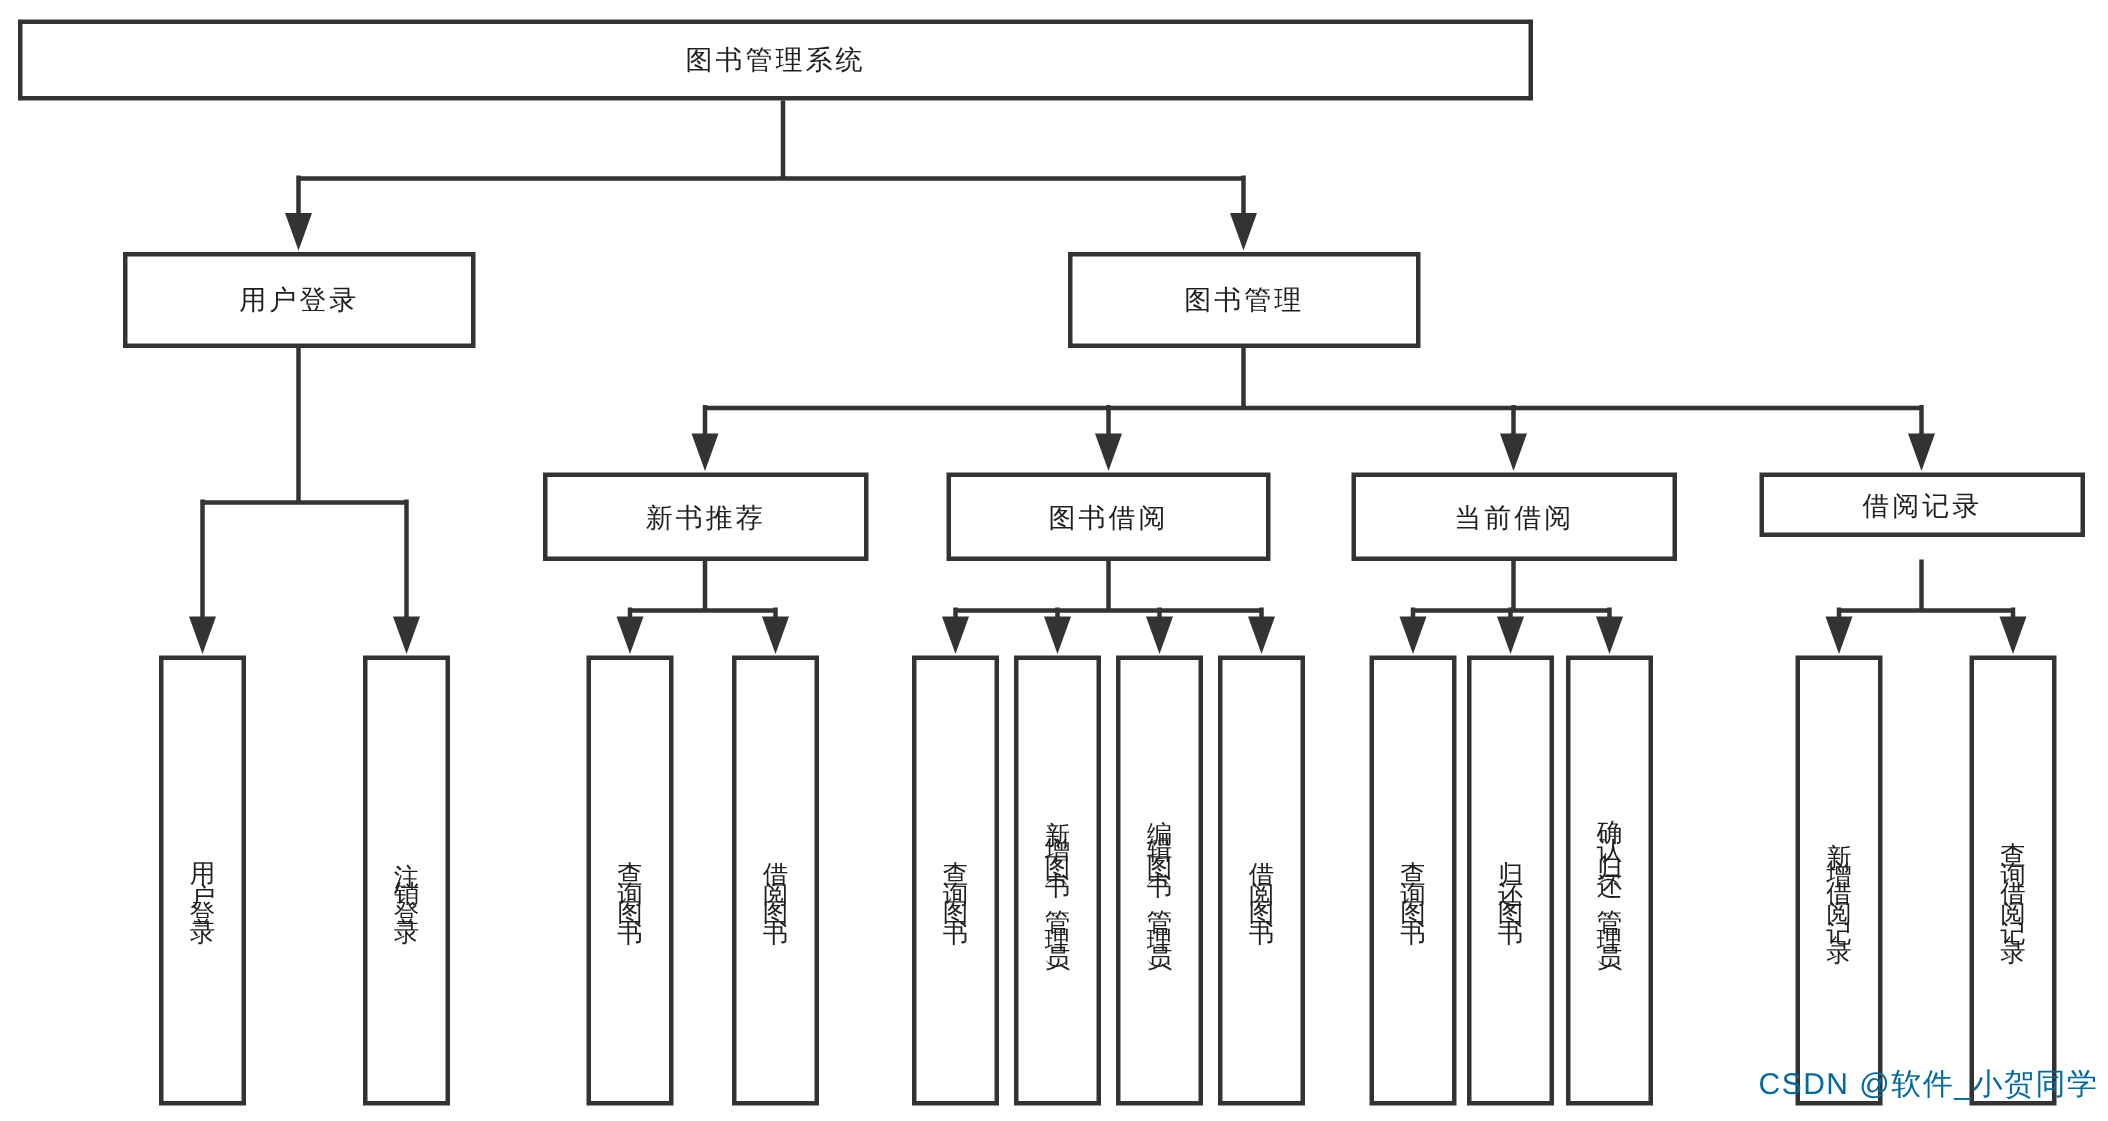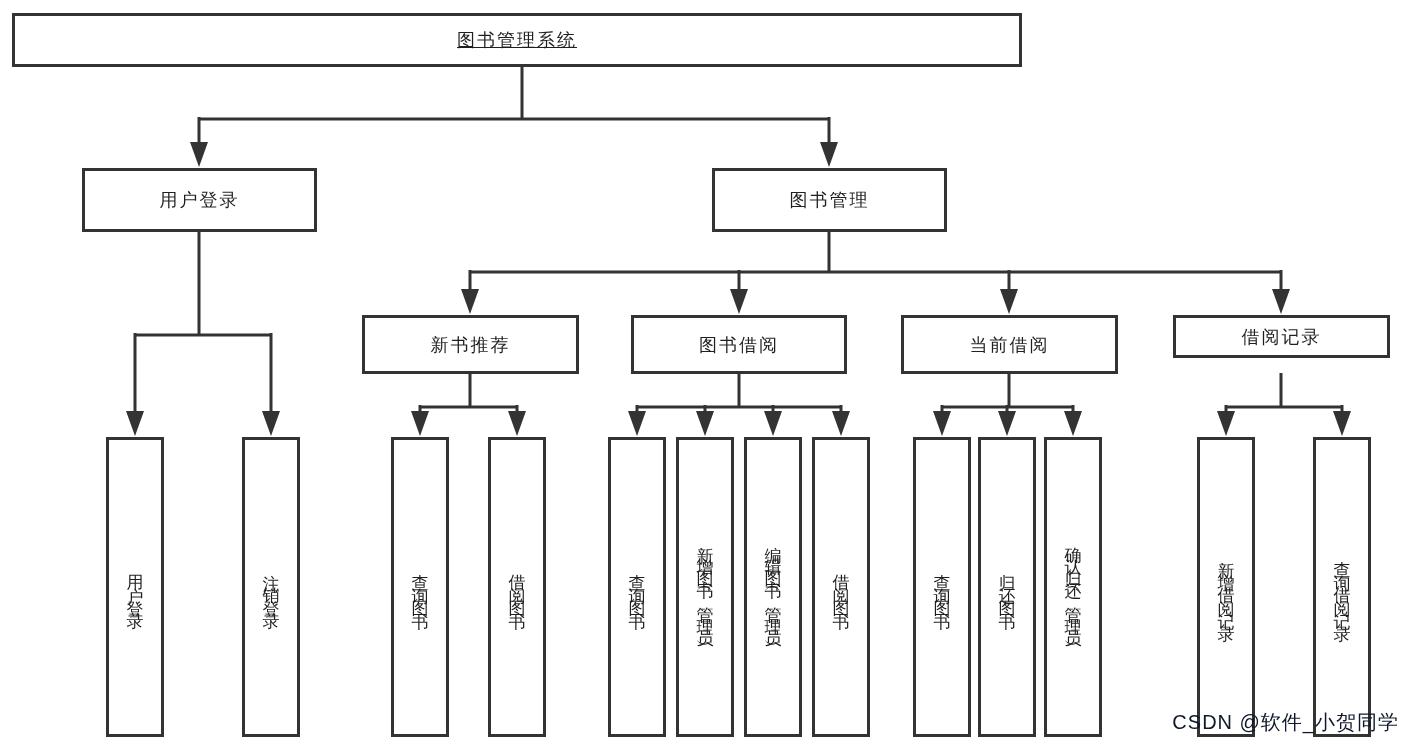--- a/index.html
+++ b/index.html
@@ -31,21 +31,20 @@
     display: flex;
     align-items: center;
     justify-content: center;
     color: #1f1f1f;
     font-size: 18px;
     letter-spacing: 2px;
     white-space: nowrap;
   }
   .node.root {
     font-size: 18px;
-    text-decoration: underline;
   }
   .leaf {
     position: absolute;
     box-sizing: border-box;
     border: 3px solid #333333;
     background: #ffffff;
     display: flex;
     align-items: center;
     justify-content: center;
     color: #1f1f1f;
@@ -59,21 +58,21 @@
     color: #1f1f1f;
   }
   .leaf span.long {
     letter-spacing: 12px;
   }
   .watermark {
     position: absolute;
     right: 6px;
     bottom: 11px;
     font-size: 20px;
-    color: #0f172a;
+    color: #0369a1;
     letter-spacing: 1px;
     white-space: nowrap;
   }
 </style>
 </head>
 <body>
 
 <div class="canvas">
 
   <svg class="connector-layer" width="1405" height="747" viewBox="0 0 1405 747" xmlns="http://www.w3.org/2000/svg">

